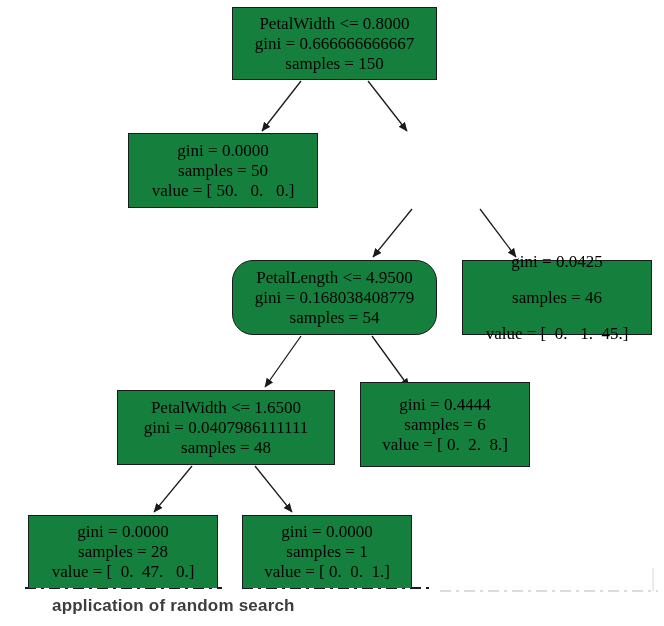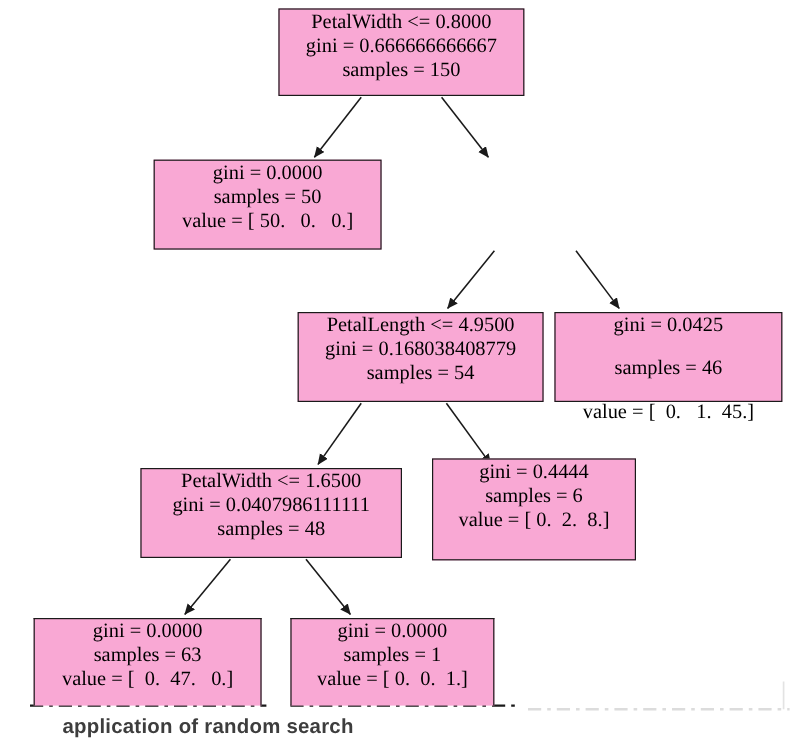--- a/index.html
+++ b/index.html
@@ -13,23 +13,24 @@
   }
   .edges-layer {
     position: absolute;
     left: 0; top: 0;
     pointer-events: none;
   }
   .node {
     position: absolute;
     box-sizing: border-box;
     border: 1.5px solid #1a1a1a;
-    background: #f9a8d4;
+    background: #15803d;
     display: flex;
     flex-direction: column;
+    justify-content: center;
     align-items: center;
     text-align: center;
     font-size: 17px;
     line-height: 20px;
     color: #000000;
   }
   .node-line { white-space: pre; }
   .node.cut { border-bottom: none; }
   .caption {
     position: absolute;
@@ -77,21 +78,21 @@
     <div class="node-line">samples = 150</div>
   </div>
 
   <div class="node" style="left:128px; top:133px; width:190px; height:75px;">
     <div class="node-line">gini = 0.0000</div>
     <div class="node-line">samples = 50</div>
     <div class="node-line">value = [ 50.   0.   0.]</div>
   </div>
 
 
-  <div class="node" style="left:248px; top:260px; width:205px; height:75px;">
+  <div class="node" style="left:232px; top:260px; width:205px; height:75px;border-radius:21px;">
     <div class="node-line">PetalLength &lt;= 4.9500</div>
     <div class="node-line">gini = 0.168038408779</div>
     <div class="node-line">samples = 54</div>
   </div>
 
   <div class="node" style="left:462px; top:260px; width:190px; height:75px;gap:16px;">
     <div class="node-line">gini = 0.0425</div>
     <div class="node-line">samples = 46</div>
     <div class="node-line">value = [  0.   1.  45.]</div>
   </div>
@@ -103,21 +104,21 @@
   </div>
 
   <div class="node" style="left:360px; top:382px; width:170px; height:85px;">
     <div class="node-line">gini = 0.4444</div>
     <div class="node-line">samples = 6</div>
     <div class="node-line">value = [ 0.  2.  8.]</div>
   </div>
 
   <div class="node cut" style="left:28px; top:515px; width:190px; height:73px;">
     <div class="node-line">gini = 0.0000</div>
-    <div class="node-line">samples = 63</div>
+    <div class="node-line">samples = 28</div>
     <div class="node-line">value = [  0.  47.   0.]</div>
   </div>
 
   <div class="node cut" style="left:242px; top:515px; width:170px; height:73px;">
     <div class="node-line">gini = 0.0000</div>
     <div class="node-line">samples = 1</div>
     <div class="node-line">value = [ 0.  0.  1.]</div>
   </div>
 
   <div class="caption">application of random search</div>

